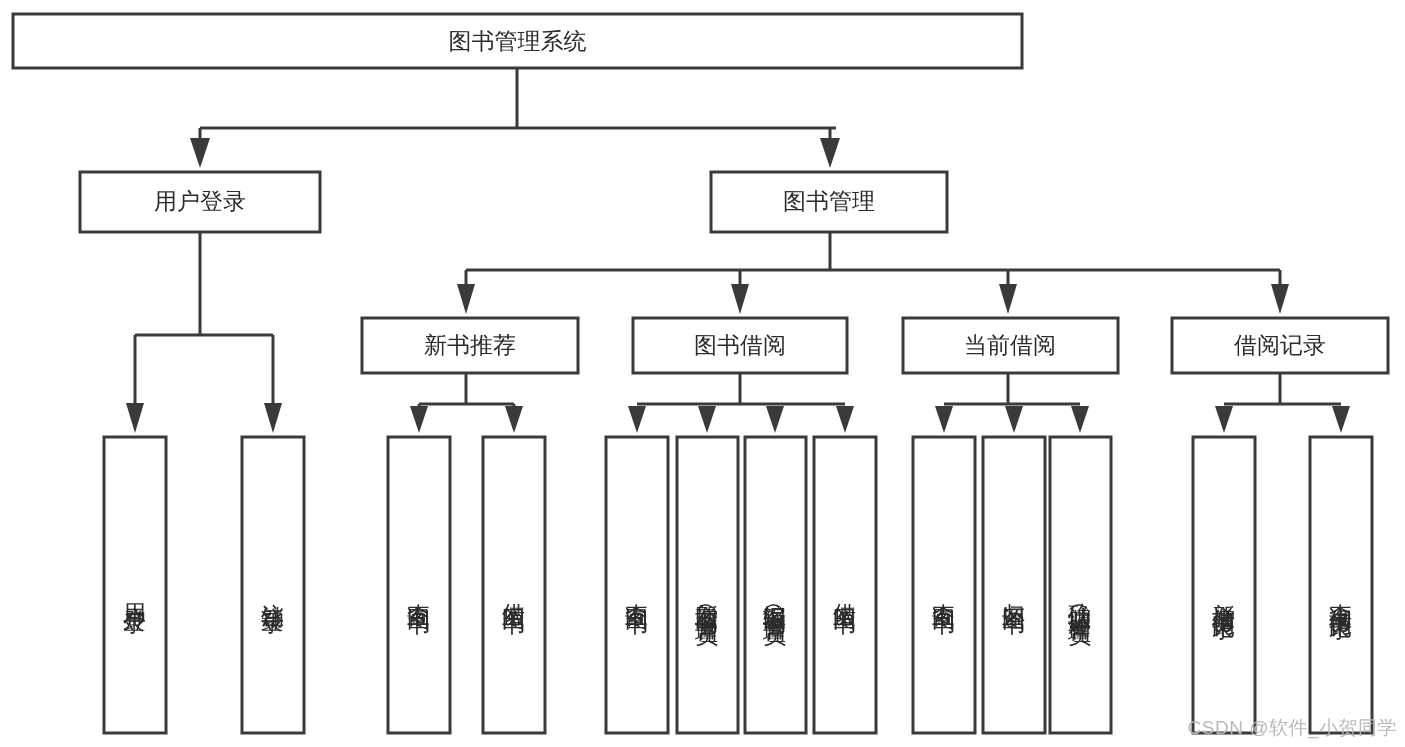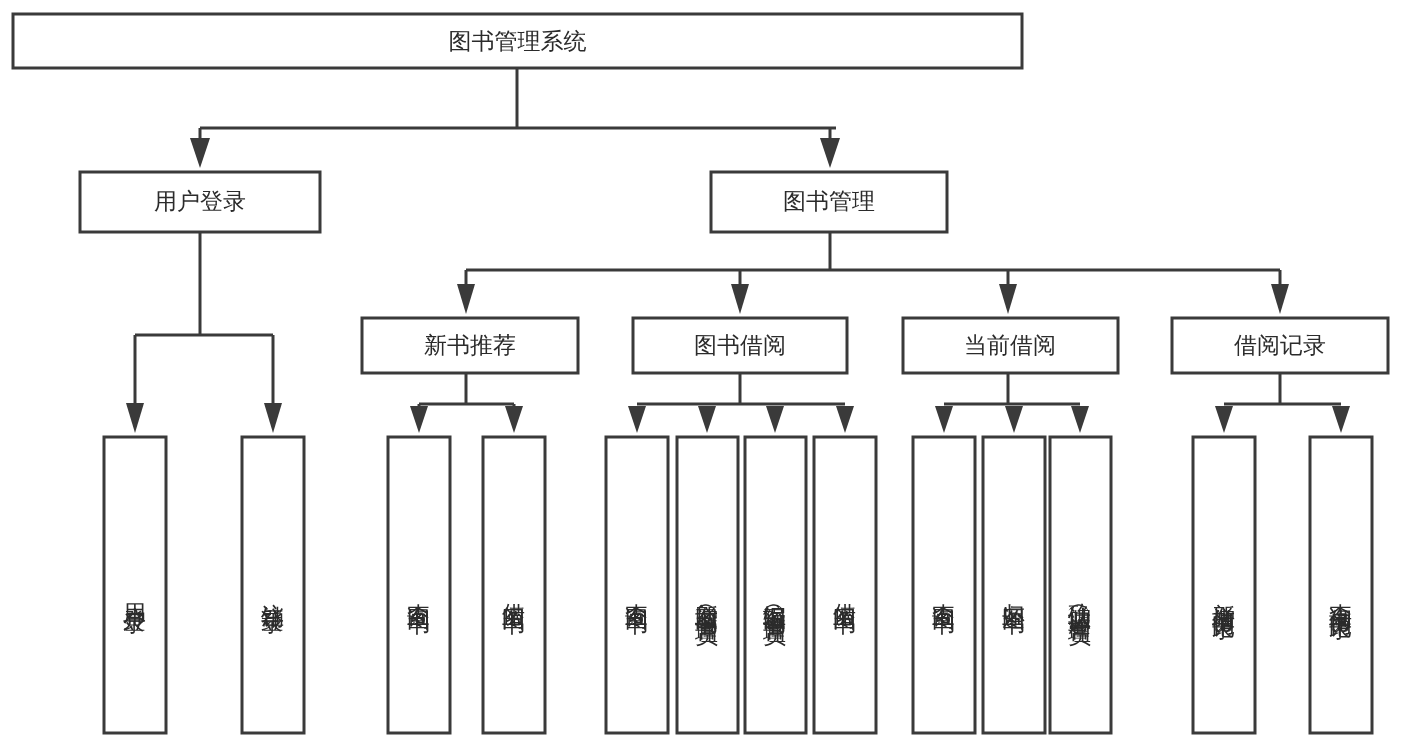--- a/index.html
+++ b/index.html
@@ -218,13 +218,14 @@
       <rect class="node-box" x="1193" y="437" width="62" height="296"></rect>
       <text class="node-label-v" x="1224" y="585">新增借阅记录</text>
     </g>
     <g>
       <rect class="node-box" x="1310" y="437" width="62" height="296"></rect>
       <text class="node-label-v" x="1341" y="585">查询借阅记录</text>
     </g>
 
   </svg>
 
+  <div class="watermark">CSDN @软件_小贺同学</div>
 </div>
 
 </body></html>

